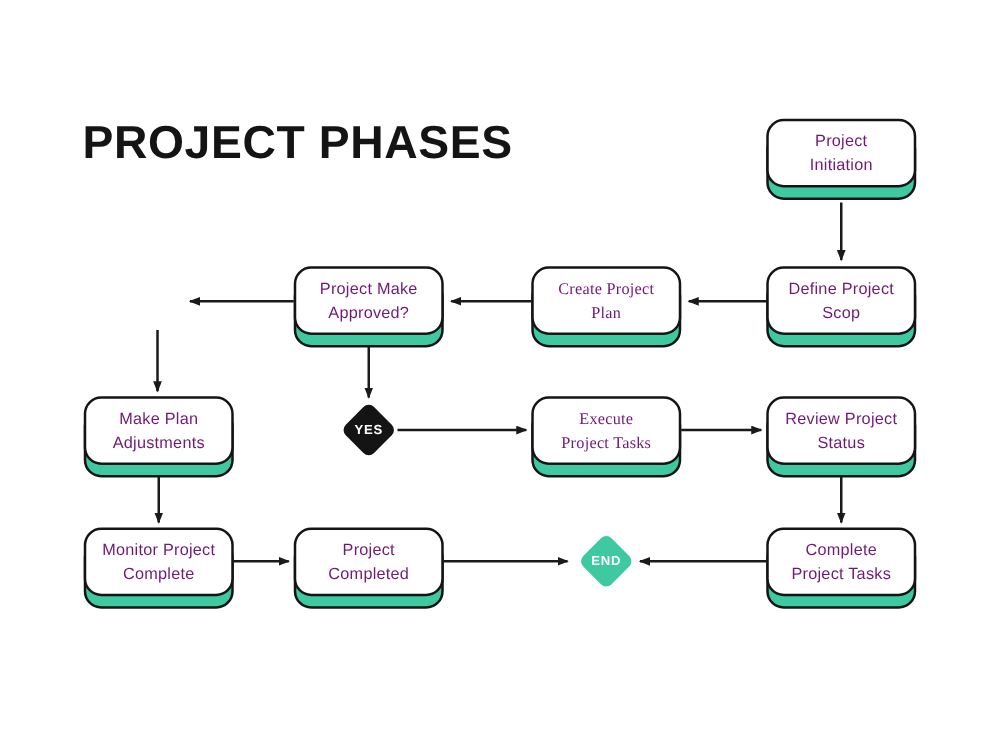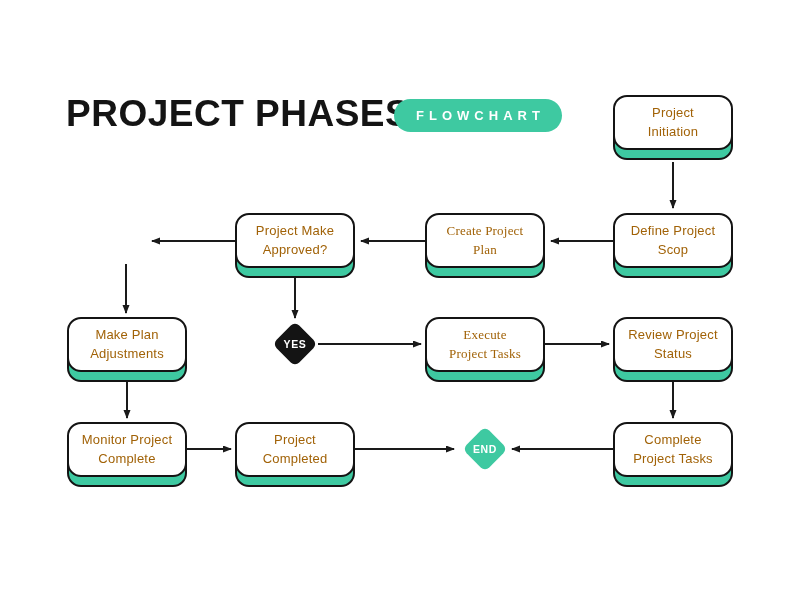--- a/index.html
+++ b/index.html
@@ -30,21 +30,21 @@
     background:var(--accent); border:2px solid #141414; border-radius:14px;
     box-sizing:border-box;
   }
   .node-face {
     position:absolute; left:0; top:0; width:100%; height:100%;
     background:#ffffff; border:2px solid #141414; border-radius:14px;
     box-sizing:border-box;
     display:flex; align-items:center; justify-content:center; text-align:center;
   }
   .node-label {
-    font-size:13px; font-weight:500; color:#a16207; line-height:1.45;
+    font-size:13px; font-weight:500; color:#701a75; line-height:1.45;
     white-space:pre-line; letter-spacing:0.2px;
   }
 
   .n-init      { left:613px; top:95px;  }
   .n-scope     { left:613px; top:213px; }
   .n-create    { left:425px; top:213px;font-family:Liberation Serif, serif; }
   .n-approved  { left:235px; top:213px; }
   .n-adjust    { left:67px;  top:317px;border-radius:12px; }
   .n-execute   { left:425px; top:317px;font-family:Liberation Serif, serif; }
   .n-review    { left:613px; top:317px; }
@@ -73,21 +73,20 @@
   
   .arrows { position:absolute; left:0; top:0; pointer-events:none; }
   .arrows line { stroke:var(--ink); stroke-width:2; }
 </style>
 </head>
 <body>
 
 <div class="canvas" style="--accent: #3EC9A1; --ink: #1A1A1A;">
 
   <h1 class="title">PROJECT PHASES</h1>
-  <div class="badge">FLOWCHART</div>
 
   <svg class="arrows" width="800" height="600" viewBox="0 0 800 600">
     <defs>
       <marker id="ah" markerWidth="10" markerHeight="8" refX="8" refY="3.5" orient="auto" markerUnits="userSpaceOnUse">
         <path d="M0,0 L9,3.5 L0,7 Z" fill="#1A1A1A"></path>
       </marker>
     </defs>
     <line x1="673" y1="162" x2="673" y2="208" marker-end="url(#ah)"></line>
     <line x1="613" y1="241" x2="551" y2="241" marker-end="url(#ah)"></line>
     <line x1="425" y1="241" x2="361" y2="241" marker-end="url(#ah)"></line>

